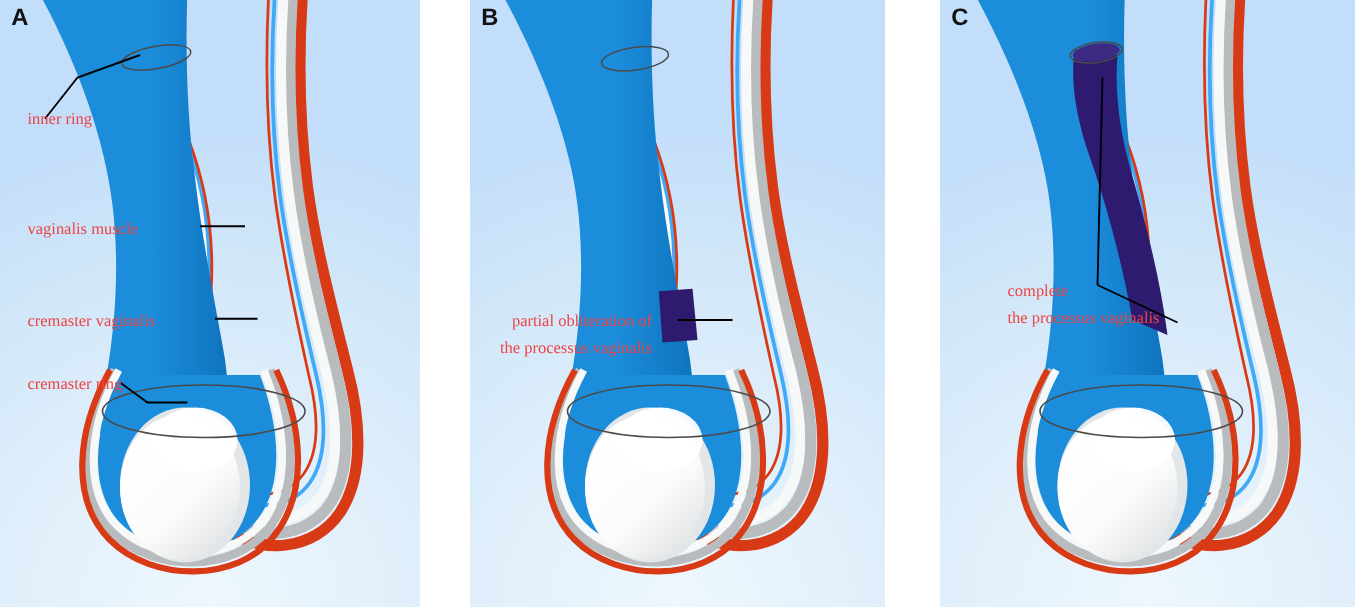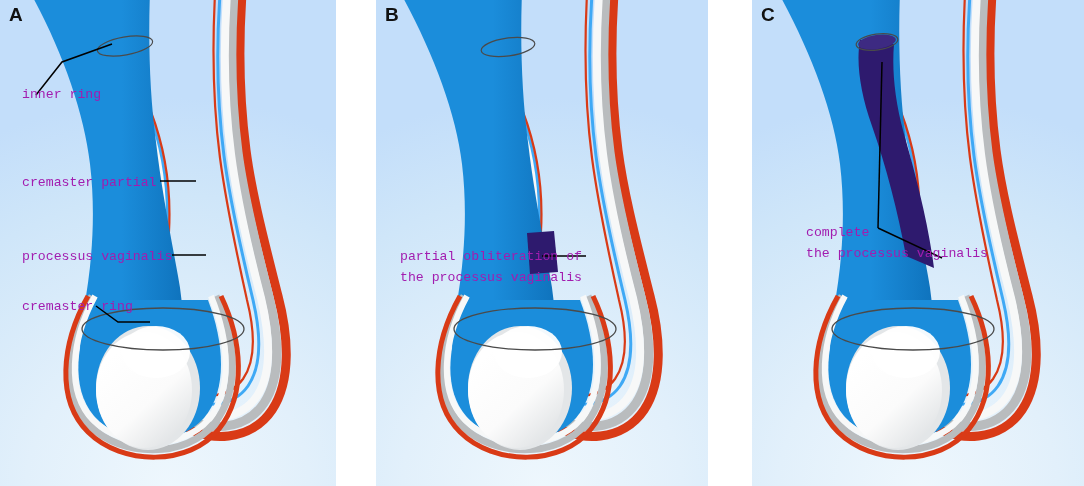--- a/index.html
+++ b/index.html
@@ -11,22 +11,22 @@
       radial-gradient(ellipse 120% 80% at 50% 100%, #eef7fd 0%, #e2f0fb 35%, #cfe6f9 75%, #c3defa 100%);
   }
   .panel-a{width:336px;}
   .panel-gap{width:40px;height:486px;background:#ffffff;flex:0 0 auto;}
   .panel-b{width:332px;}
   .panel-gap2{width:44px;height:486px;background:#ffffff;flex:0 0 auto;}
   .panel-c{width:332px;}
   .panel-letter{position:absolute;left:9px;top:5px;font-size:19px;font-weight:700;color:#111;
     letter-spacing:0;line-height:1;z-index:40;font-family:"Liberation Sans",sans-serif;}
   .svg-layer{position:absolute;left:0;top:0;width:100%;height:100%;z-index:10;}
-  .lbl{position:absolute;z-index:30;color:#a21caf;font-size:13.2px;line-height:17.5px;
-    font-family:Liberation Mono, monospace;white-space:nowrap;}
+  .lbl{position:absolute;z-index:30;color:#ef4444;font-size:13.2px;line-height:17.5px;
+    font-family:Liberation Serif, serif;white-space:nowrap;}
   .lbl-2{line-height:21px;}
   .lbl-3{line-height:21px;}
 </style>
 </head>
 <body>
 
 <div id="figure">
 
   <div class="panel panel-a">
     <div class="panel-bg"></div>
@@ -120,24 +120,24 @@
         <path d="M 160 181 L 196 181"></path>
         <path d="M 172 255 L 206 255"></path>
         <path d="M 96 306 L 118 322 L 150 322"></path>
       </g>
     </svg>
 
     <div class="lbl" style="left:22px;top:86px;">
       <div>inner ring</div>
     </div>
     <div class="lbl" style="left:22px;top:174px;">
-      <div>cremaster partial</div>
+      <div>vaginalis muscle</div>
     </div>
     <div class="lbl" style="left:22px;top:248px;">
-      <div>processus vaginalis</div>
+      <div>cremaster vaginalis</div>
     </div>
     <div class="lbl" style="left:22px;top:298px;">
       <div>cremaster ring</div>
     </div>
   </div>
 
   <div class="panel-gap"></div>
 
   <div class="panel panel-b">
     <div class="panel-bg"></div>

